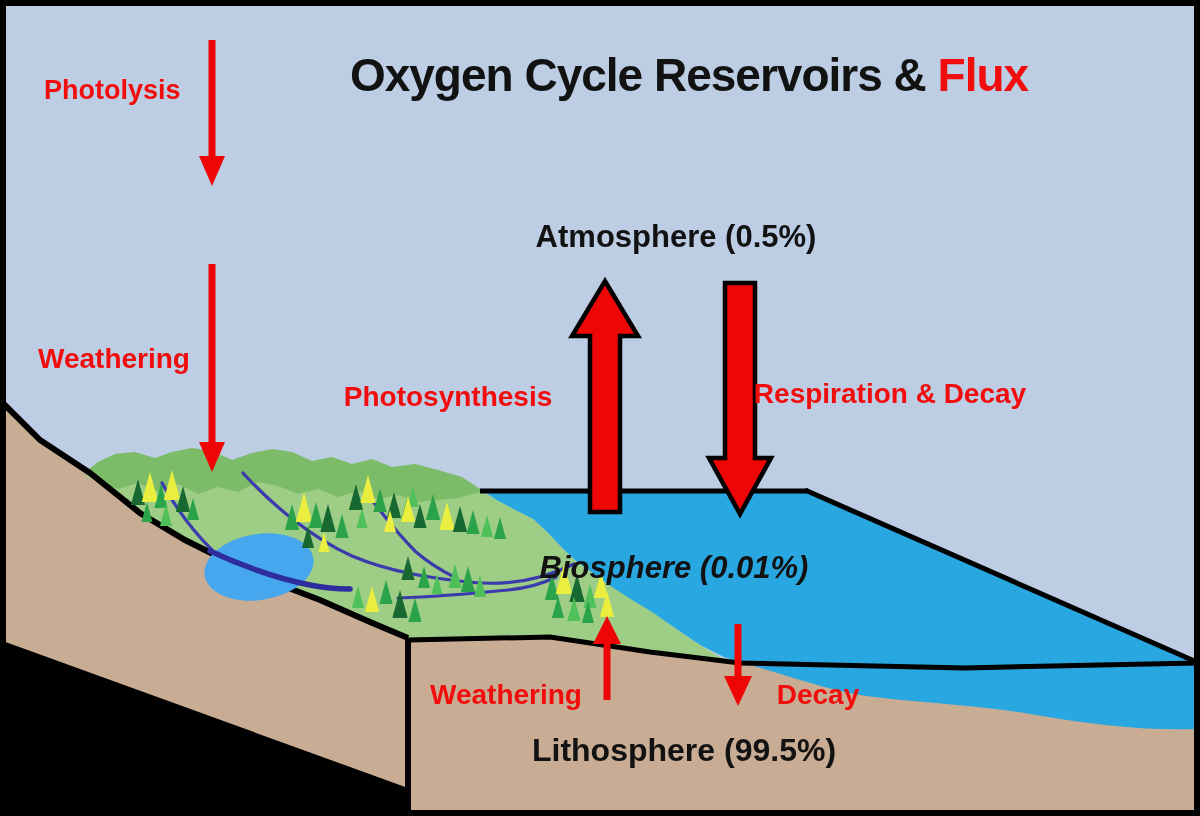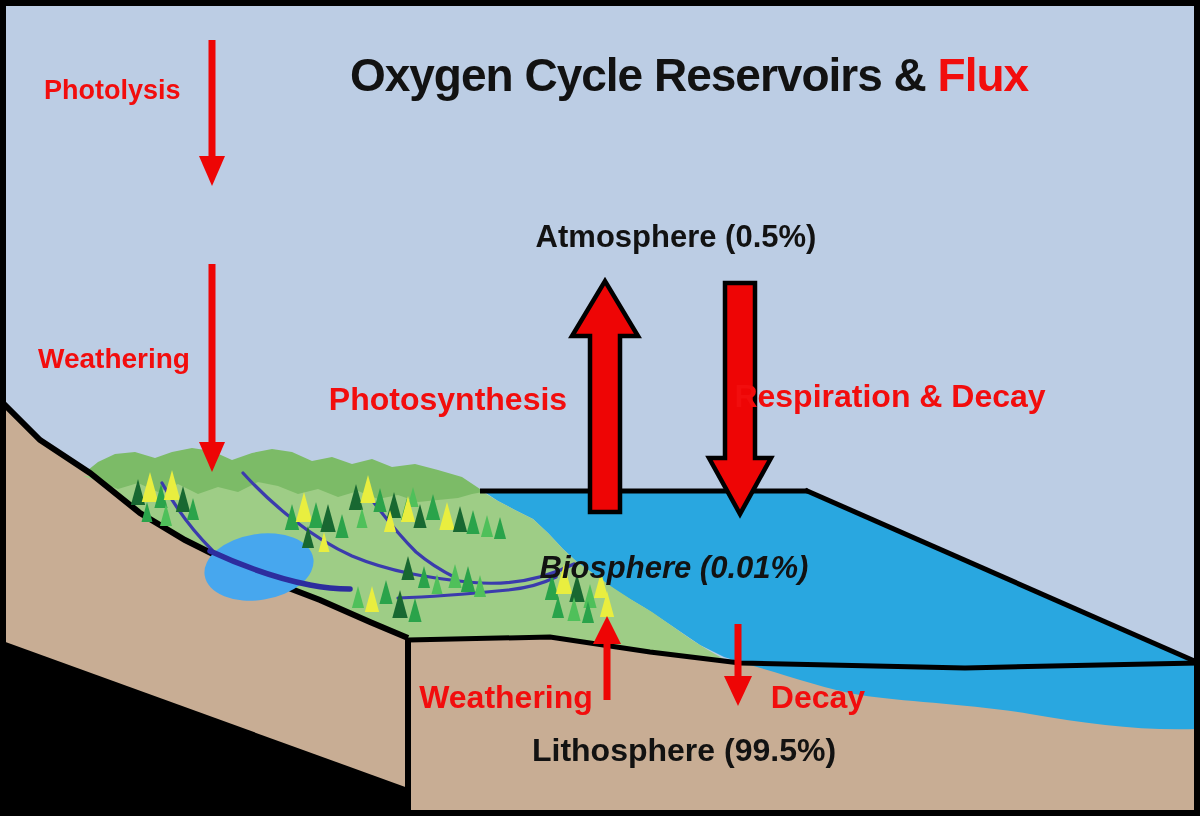--- a/index.html
+++ b/index.html
@@ -27,21 +27,21 @@
   .river-d{stroke:var(--river_dark);stroke-width:5.5;fill:none;stroke-linecap:round;}
   .arrow-line{stroke:var(--arrow_red);stroke-width:7;fill:none;}
   .arrow-head{fill:var(--arrow_red);}
   .big-arrow{fill:var(--arrow_red);stroke:var(--line);stroke-width:4.5;stroke-linejoin:miter;}
   .label{position:absolute;font-weight:bold;white-space:nowrap;line-height:1;}
   .red{color:var(--red);}
   .ink{color:var(--ink);}
   .center{transform:translateX(-50%);}
   .title{font-size:46px;letter-spacing:-1px;}
   .big{font-size:31px;}
-  .flux-lbl{font-size:32px;text-align:right;}
+  .flux-lbl{font-size:28px;text-align:right;}
 </style>
 </head>
 <body>
 
 <div class="stage">
   <svg viewBox="0 0 1200 816">
 
     <rect class="f-sky" x="0" y="0" width="1200" height="816"></rect>
 
     <polygon class="f-landD" points="83,474 98,462 115,454 135,452 155,458 172,452 192,448 212,451 232,460 252,453 272,449 292,452 312,461 332,457 352,464 372,459 392,467 415,464 438,470 462,477 483,491 483,530 380,520 280,512 180,505 100,492"></polygon>

